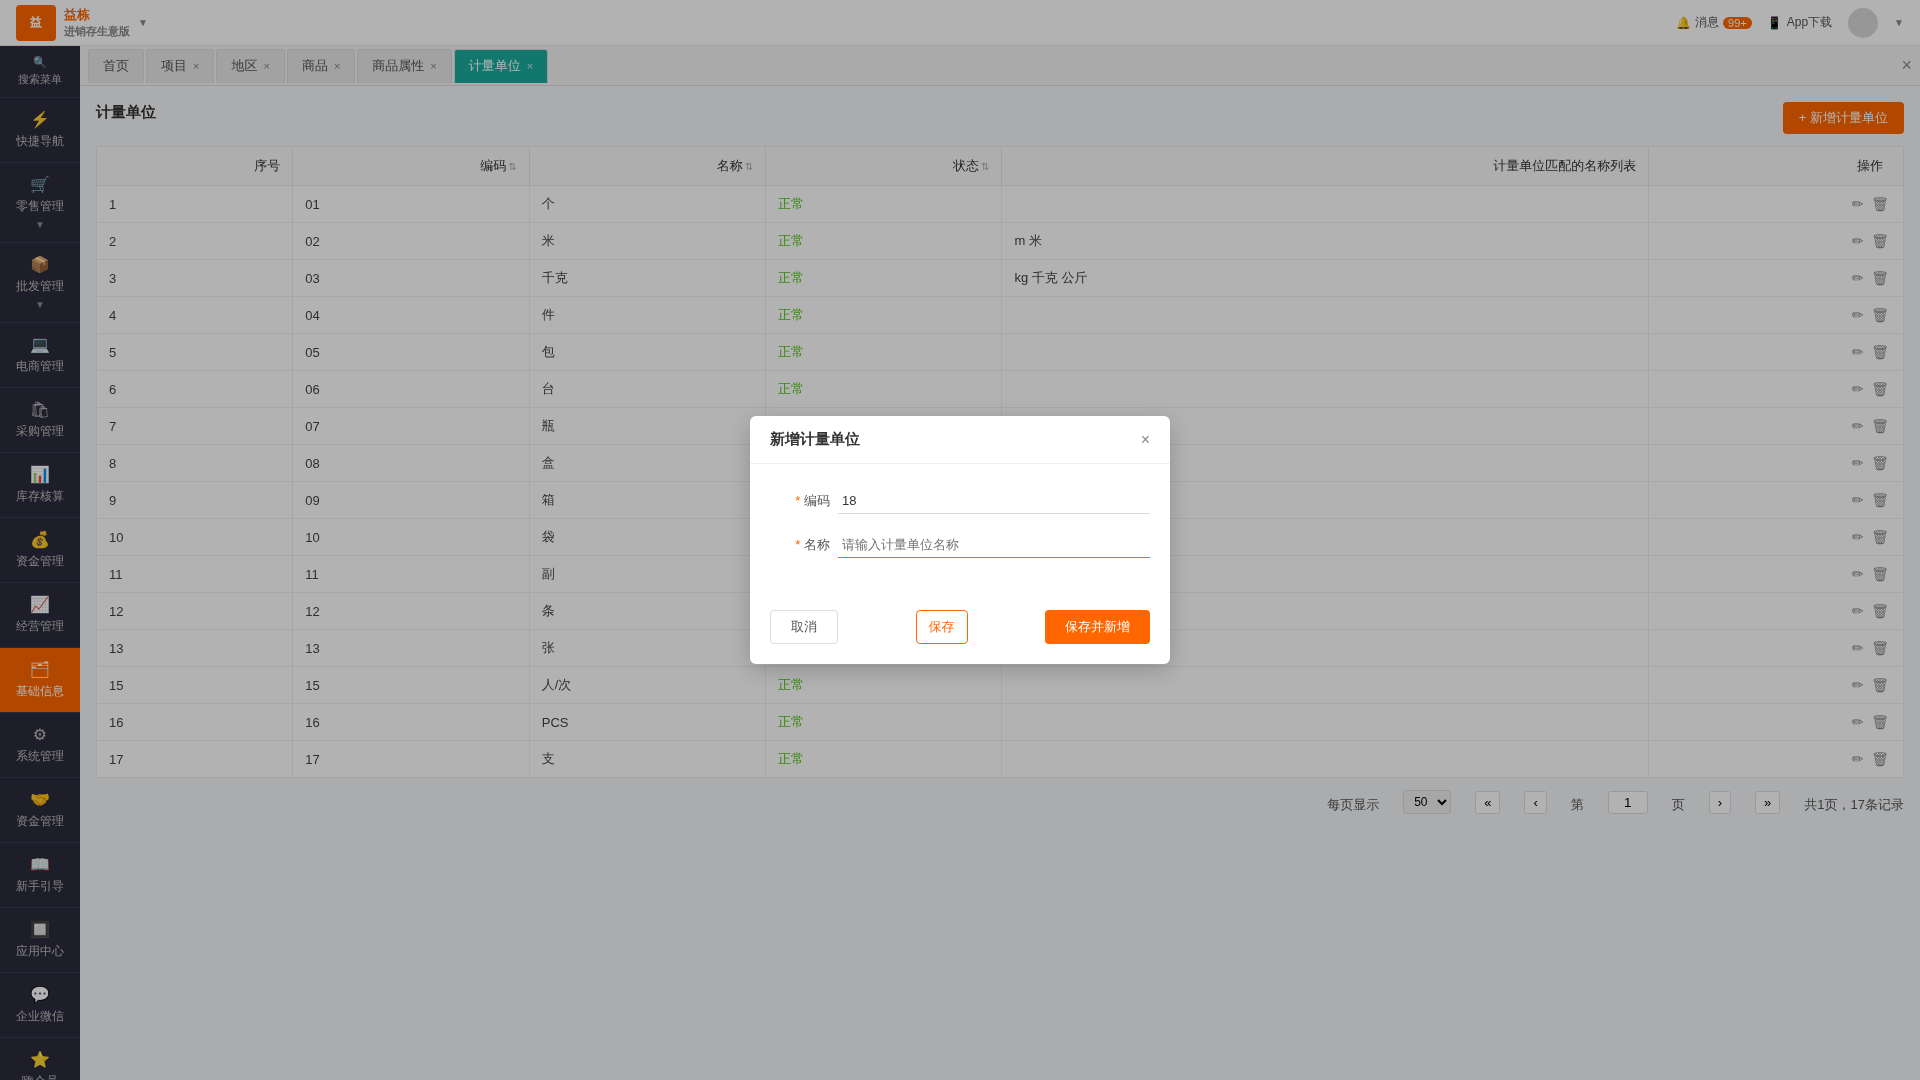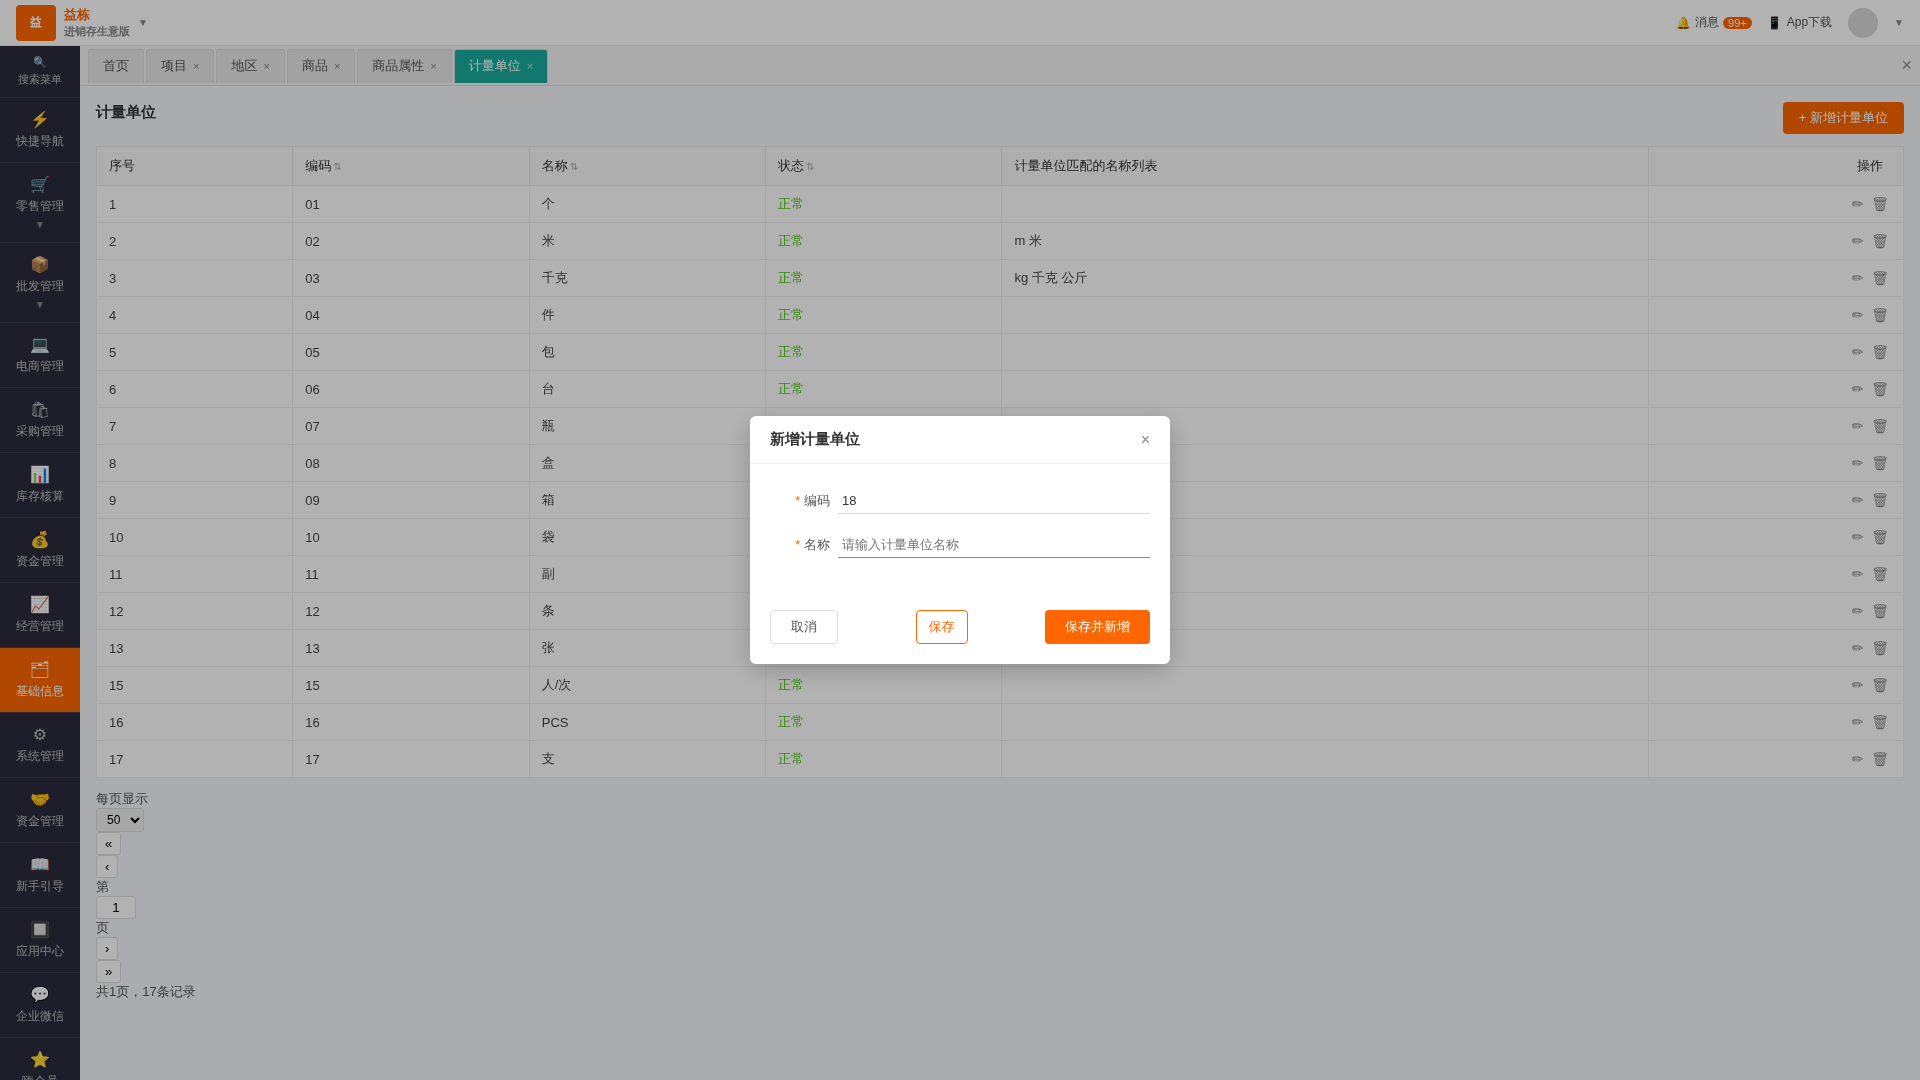--- a/index.html
+++ b/index.html
@@ -129,44 +129,43 @@
       cursor: pointer;
       font-size: 13px;
     }
 
     
     .data-table { width: 100%; border-collapse: collapse; background: #fff; border: 1px solid #e8e8e8; }
     .data-table th {
       background: #fafafa;
       border: 1px solid #e8e8e8;
       padding: 10px 12px;
-      text-align: left;
+      text-align: right;
       color: #333;
       font-weight: normal;
       font-size: 13px;
     }
     .data-table td {
       border: 1px solid #f0f0f0;
       padding: 9px 12px;
       color: #444;
       font-size: 13px;
     }
     .status-normal { color: #52c41a; }
     .action-btn { cursor: pointer; color: #888; font-size: 14px; margin: 0 2px; }
 
     
     .pagination {
       display: flex;
-      align-items: flex-start;
+      align-items: flex-end;
       justify-content: flex-end;
       padding: 12px 0;
-      gap: 0;
+      gap: 24px;
       font-size: 13px;
       color: #555;
-      flex-direction: column;
     }
     .page-size-select { border: 1px solid #ddd; padding: 3px 6px; border-radius: 3px; font-size: 12px; }
     .page-btn { border: 1px solid #ddd; background: #fff; padding: 3px 8px; border-radius: 3px; cursor: pointer; font-size: 13px; }
     .page-input { width: 40px; border: 1px solid #ddd; padding: 3px 6px; border-radius: 3px; text-align: center; }
 
     
     .overlay {
       position: fixed;
       top: 0; left: 0; right: 0; bottom: 0;
       background: rgba(0,0,0,0.3);

